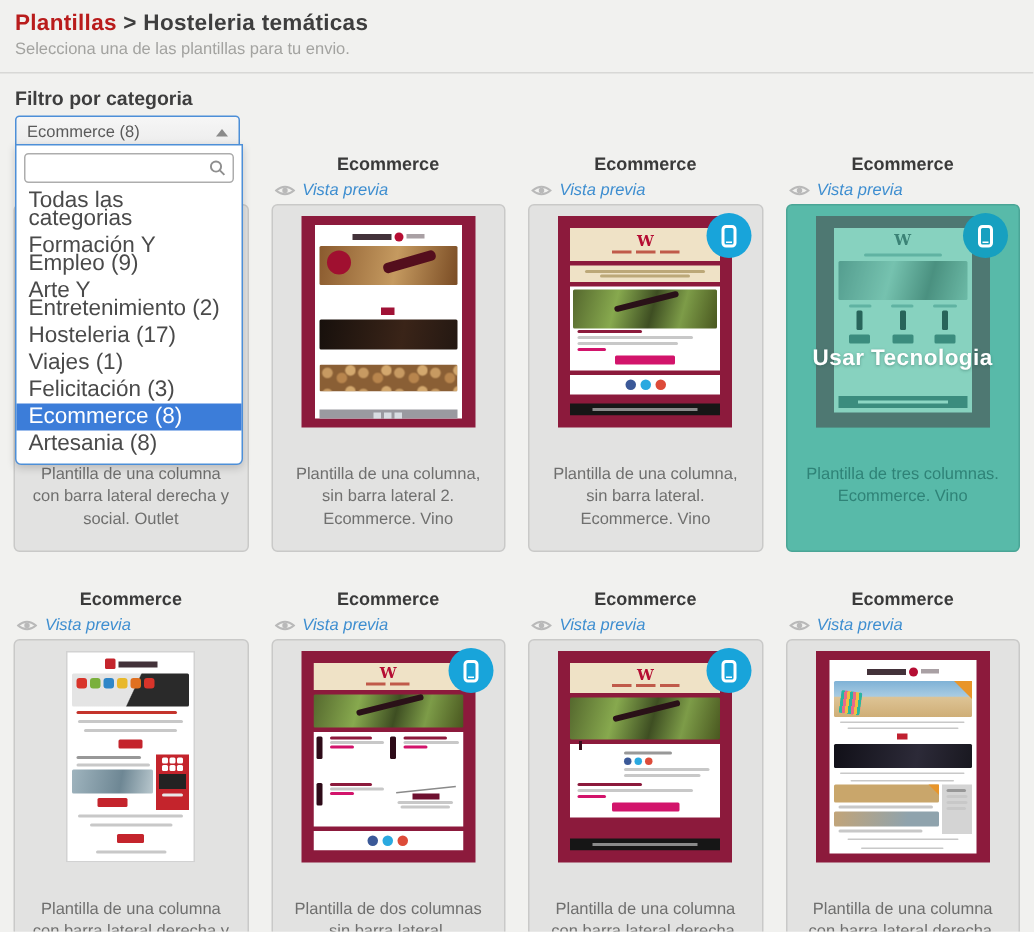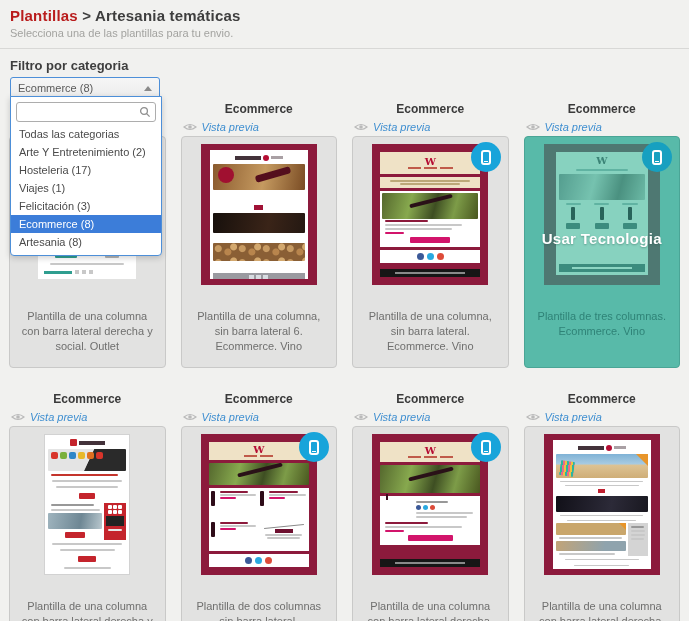--- a/index.html
+++ b/index.html
@@ -36,21 +36,21 @@
   }
   .dd-search { position: relative; margin: 0 5px 3px; }
   .dd-search input {
     width: 100%; height: 20px; border: 1px solid #adadad; border-radius: 3px;
     font-size: 11px; padding: 0 20px 0 5px; outline: none; color: #444;
     font-family: "Liberation Sans", sans-serif; background: #fff;
   }
   .mag { position: absolute; right: 5px; top: 4px; }
   .dd-list { list-style: none; }
   .dd-list li {
-    font-size: 11px; color: #4a4a4a; padding: 3px 8px; line-height: 12px; cursor: pointer;
+    font-size: 15px; color: #4a4a4a; padding: 3px 8px; line-height: 12px; cursor: pointer;
   }
   .dd-list li.sel { background: #3c7dd9; color: #fff; }
 
   
   .grid {
     display: grid; grid-template-columns: repeat(4,1fr);
     column-gap: 15px; row-gap: 24px; padding: 0 9px; margin-top: 6px;
   }
   .cell { position: relative; }
   .cat { text-align: center; font-size: 12px; font-weight: 700; color: #3a3a3a; height: 16px; }
@@ -201,21 +201,21 @@
   .ftT .tl { width: 28px; height: 3px; background: #2f9e8f; }
   .ftT i { width: 4px; height: 4px; background: #c8c8c8; }
 </style>
 </head>
 <body>
 
 <div class="topbar">
   <div class="crumb">
     <span class="root">Plantillas</span>
     <span>&gt;</span>
-    <span>Artesania temáticas</span>
+    <span>Hosteleria temáticas</span>
   </div>
   <div class="subtitle">Selecciona una de las plantillas para tu envio.</div>
 </div>
 
 <div class="filter">
   <div class="filter-label">Filtro por categoria</div>
   <div class="select">
     <span class="select-value">Ecommerce (8)</span>
     <span class="arrow-up"></span>
   </div>
@@ -223,20 +223,21 @@
   <div class="dd">
     <div class="dd-search">
       <input type="text" value="" style="">
       <svg class="mag" width="12" height="12" viewBox="0 0 12 12">
         <circle cx="5" cy="5" r="3.4" fill="none" stroke="#8f8f8f" stroke-width="1.3"></circle>
         <line x1="7.6" y1="7.6" x2="10.6" y2="10.6" stroke="#8f8f8f" stroke-width="1.3"></line>
       </svg>
     </div>
     <ul class="dd-list">
       <li>Todas las categorias</li>
+      <li>Formación Y Empleo (9)</li>
       <li>Arte Y Entretenimiento (2)</li>
       <li>Hosteleria (17)</li>
       <li>Viajes (1)</li>
       <li>Felicitación (3)</li>
       <li class="sel">Ecommerce (8)</li>
       <li>Artesania (8)</li>
     </ul>
   </div>
 </div>
 
@@ -312,21 +313,21 @@
           <div class="l w85"></div>
             <div class="l w70"></div>
           <div class="sp"></div>
           <div class="foot-gray">
               <i></i>
               <i></i>
               <i></i>
             </div>
         </div>
       </div>
-      <div class="cap">Plantilla de una columna, sin barra lateral 6. Ecommerce. Vino</div>
+      <div class="cap">Plantilla de una columna, sin barra lateral 2. Ecommerce. Vino</div>
     </div>
   </div>
 
   <div class="cell">
     <div class="cat">Ecommerce</div>
     <div class="prev">
       <svg width="14" height="10" viewBox="0 0 14 10">
           <path d="M1 5 Q7 0 13 5 Q7 10 1 5Z" fill="none" stroke="#b9b9b9" stroke-width="1.2"></path>
           <circle cx="7" cy="5" r="1.8" fill="#b9b9b9"></circle>
         </svg>

